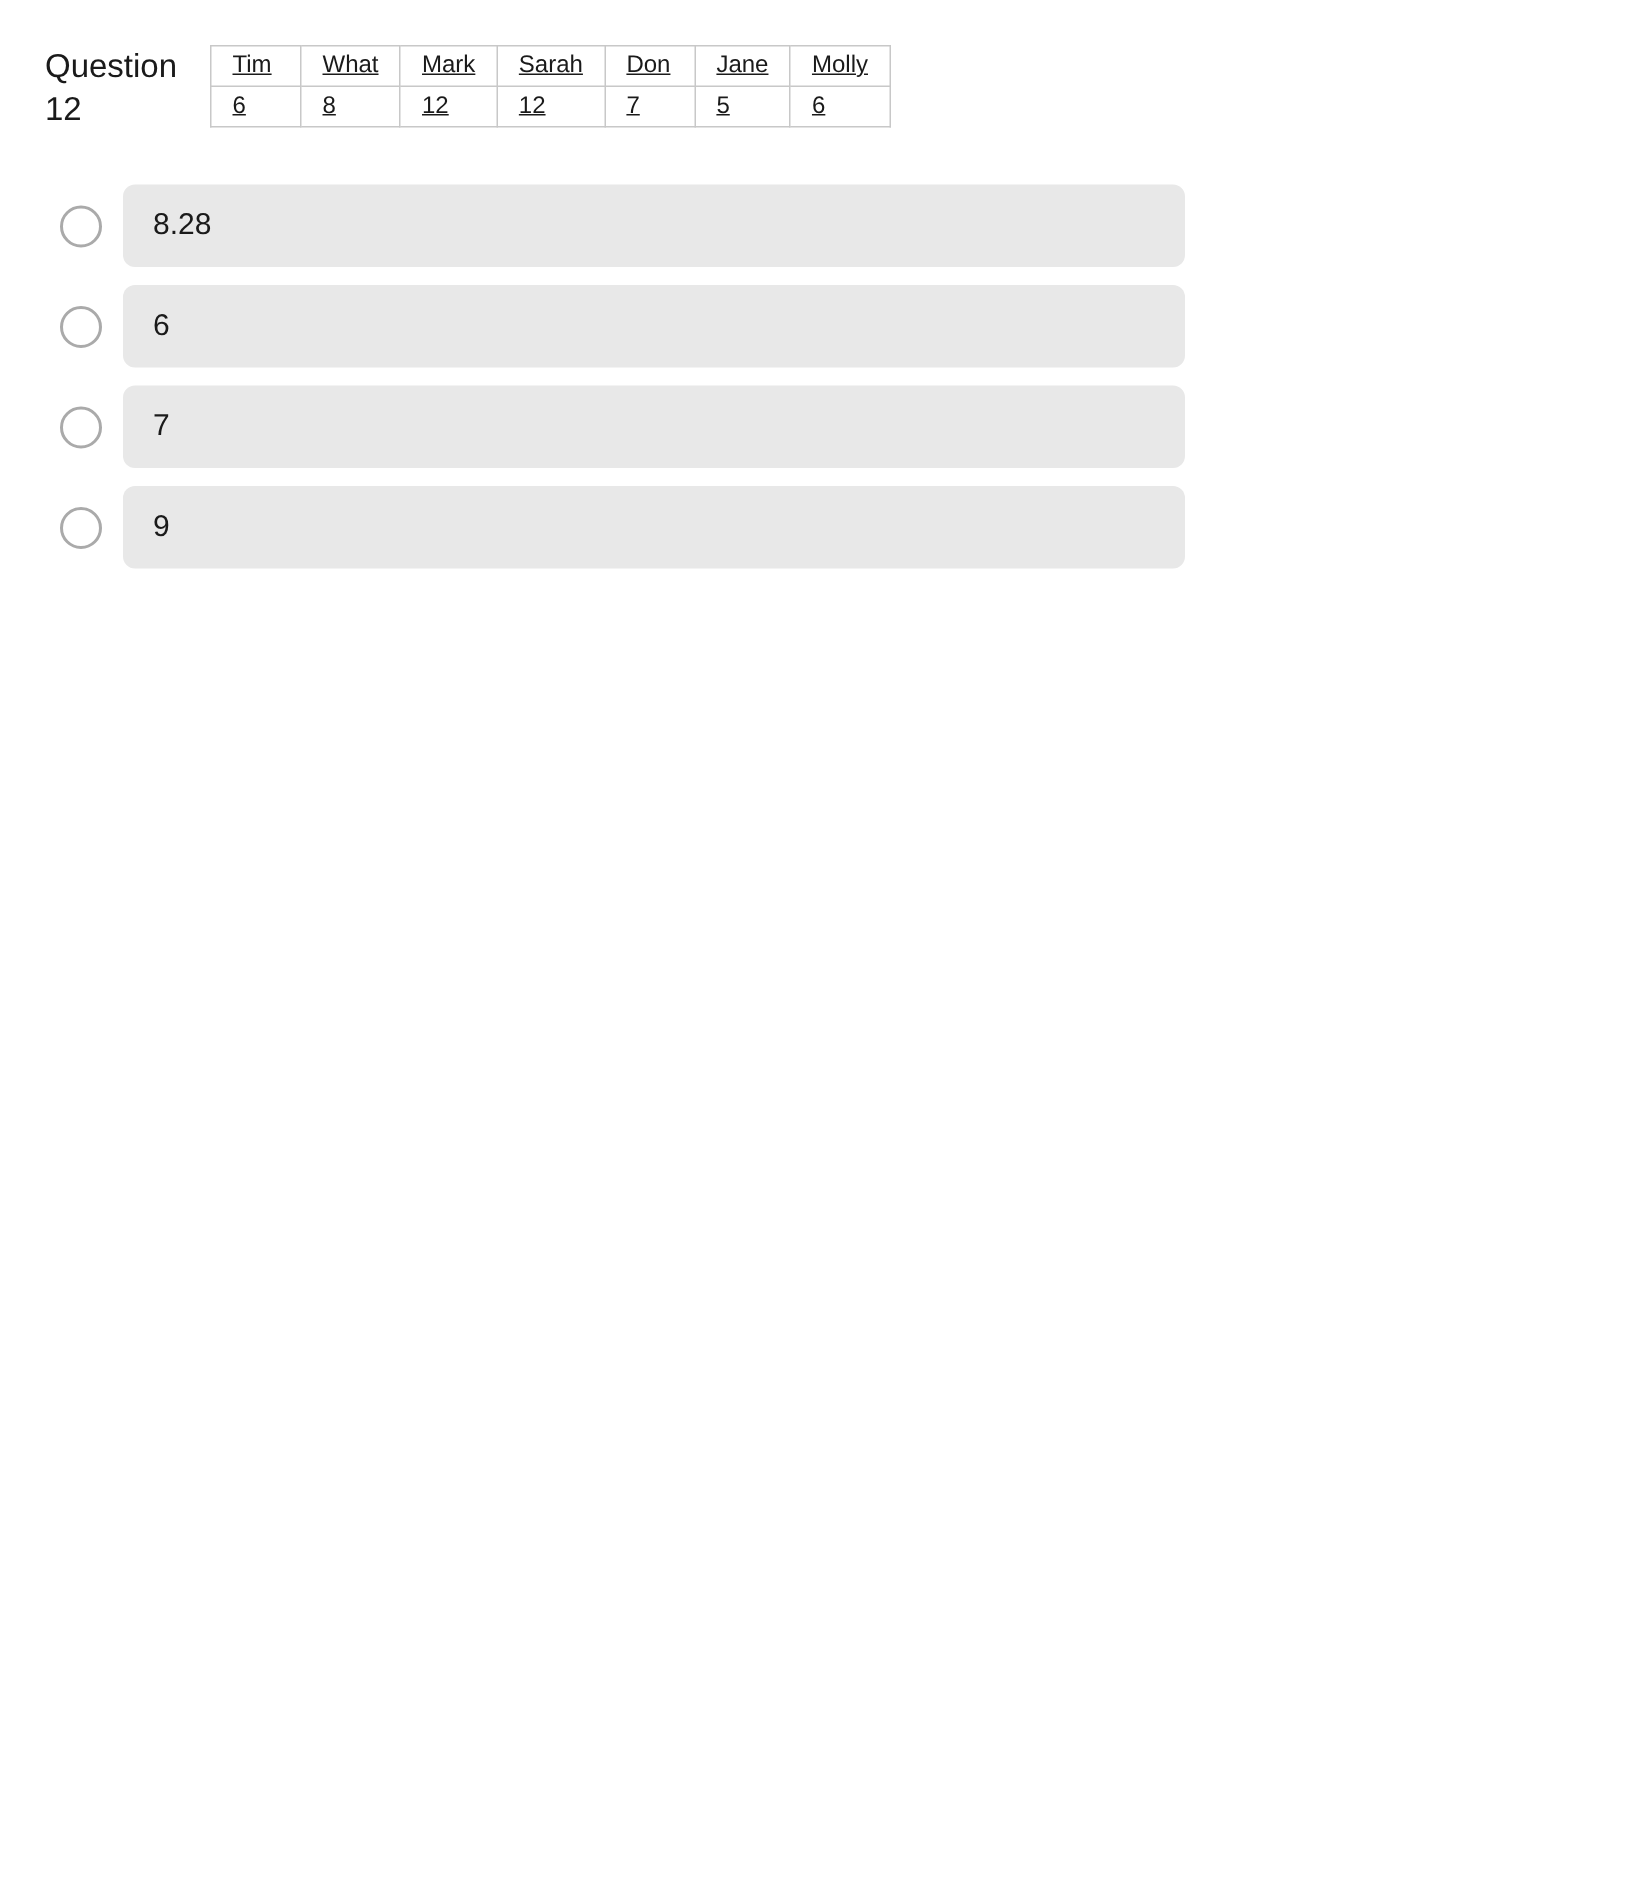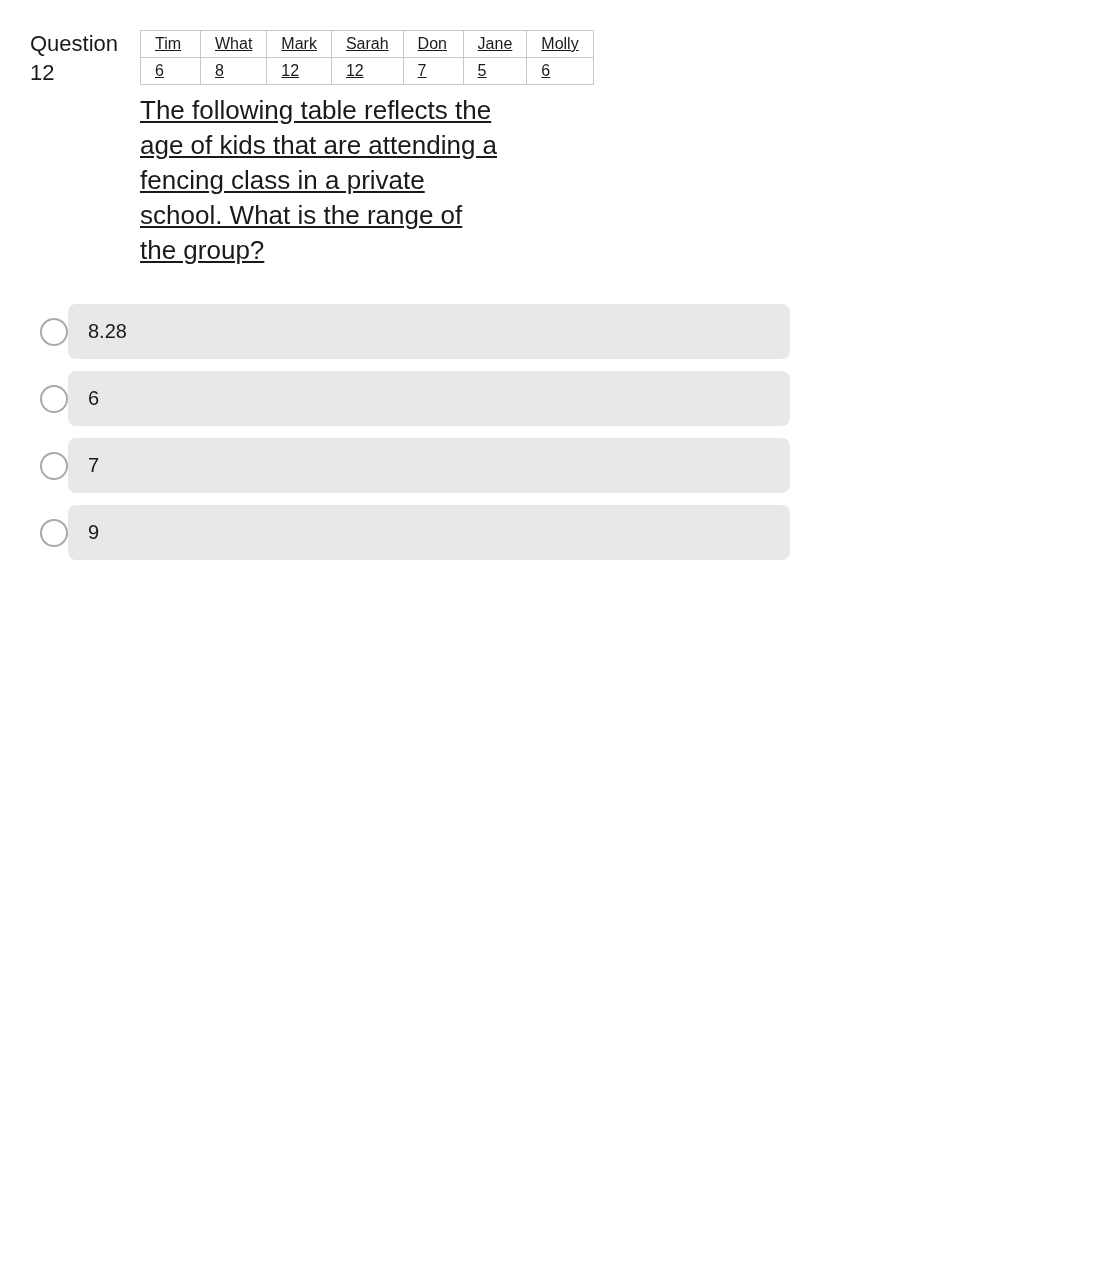--- a/index.html
+++ b/index.html
@@ -90,21 +90,21 @@
       flex-direction: column;
       gap: 12px;
       margin-top: 36px;
       padding-left: 10px;
       max-width: 760px;
     }
 
     .answer-option {
       display: flex;
       align-items: center;
-      gap: 0;
+      gap: 14px;
       cursor: pointer;
     }
 
     .radio-btn {
       width: 28px;
       height: 28px;
       border-radius: 50%;
       border: 2px solid #aaa;
       background: #fff;
       flex-shrink: 0;
@@ -161,21 +161,20 @@
               <td>12</td>
               <td>12</td>
               <td>7</td>
               <td>5</td>
               <td>6</td>
             </tr>
           </tbody>
         </table>
       </div>
 
-      <div class="question-text">The following table reflects the age of kids that are attending a fencing class in a private school. What is the range of the group?</div>
     </div>
   </div>
 
   <div class="answers-section">
     <div class="answer-option">
       <div class="radio-btn"></div>
       <div class="answer-box">
         <span>8.28</span>
       </div>
     </div>

